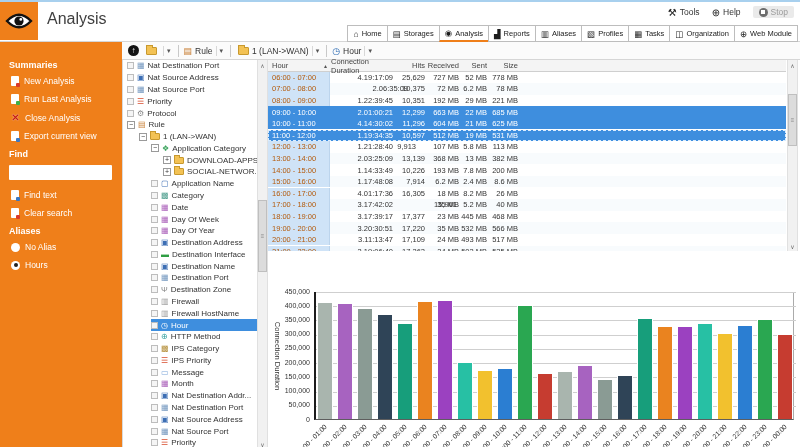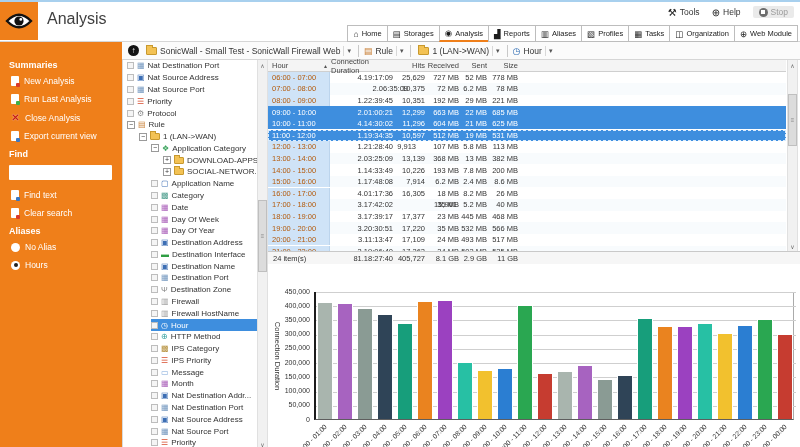--- a/index.html
+++ b/index.html
@@ -234,21 +234,20 @@
       </div>
       <div class="sb-item">
         <span class="radio on"></span>
         <span>Hours</span>
       </div>
     </div>
 
   <div class="toolbar">
     <span class="backbtn">↑</span>
     <span class="folder"></span>
-    <span>SonicWall - Small Test - SonicWall Firewall  Web</span>
     <span class="ddbtn">▾</span>
     <span class="tsep"></span>
     <span class="cicon" style="color:#c77b2e">▤</span>
     <span>Rule</span>
     <span class="ddbtn">▾</span>
     <span class="tsep"></span>
     <span class="folder"></span>
     <span>1 (LAN-&gt;WAN)</span>
     <span class="ddbtn">▾</span>
     <span class="tsep"></span>
@@ -575,24 +574,20 @@
         </div>
         <div class="trow alt" style="top: 174px; height: 11.6px;">
           <div class="hcell" style="left: 0px; width: 62px;">21:00 - 22:00</div>
           <div class="ncell" style="left: 63px; width: 62px;">3.19:06:40</div>
           <div class="ncell" style="left: 126px; width: 31px;">17,262</div>
           <div class="ncell" style="left: 158px; width: 33px;">24 MB</div>
           <div class="ncell" style="left: 192px; width: 27px;">502 MB</div>
           <div class="ncell" style="left: 220px; width: 30px;">525 MB</div>
         </div>
       </div>
-    <div class="statusrow">
-      <span class="statusleft">24 item(s)</span>
-      <span id="totals"><span class="totcell" style="left: 63px; width: 62px;">81.18:27:40</span><span class="totcell" style="left: 126px; width: 31px;">405,727</span><span class="totcell" style="left: 158px; width: 33px;">8.1 GB</span><span class="totcell" style="left: 192px; width: 27px;">2.9 GB</span><span class="totcell" style="left: 220px; width: 30px;">11 GB</span></span>
-    </div>
     <div class="vscroll" id="tablescroll" style="left:519px; top:0; width:11px; height:191px;">
         <div class="sarrow" style="top: 0px;">∧</div>
         <div class="sarrow" style="top: 181px;">∨</div>
         <div class="sthumb" style="top: 34px; height: 52px;">≡</div>
       </div>
   </div>
 
   <div class="graph">
     <div class="chartbody" id="chartbody">
         <div class="ylab">Connection Duration</div>

